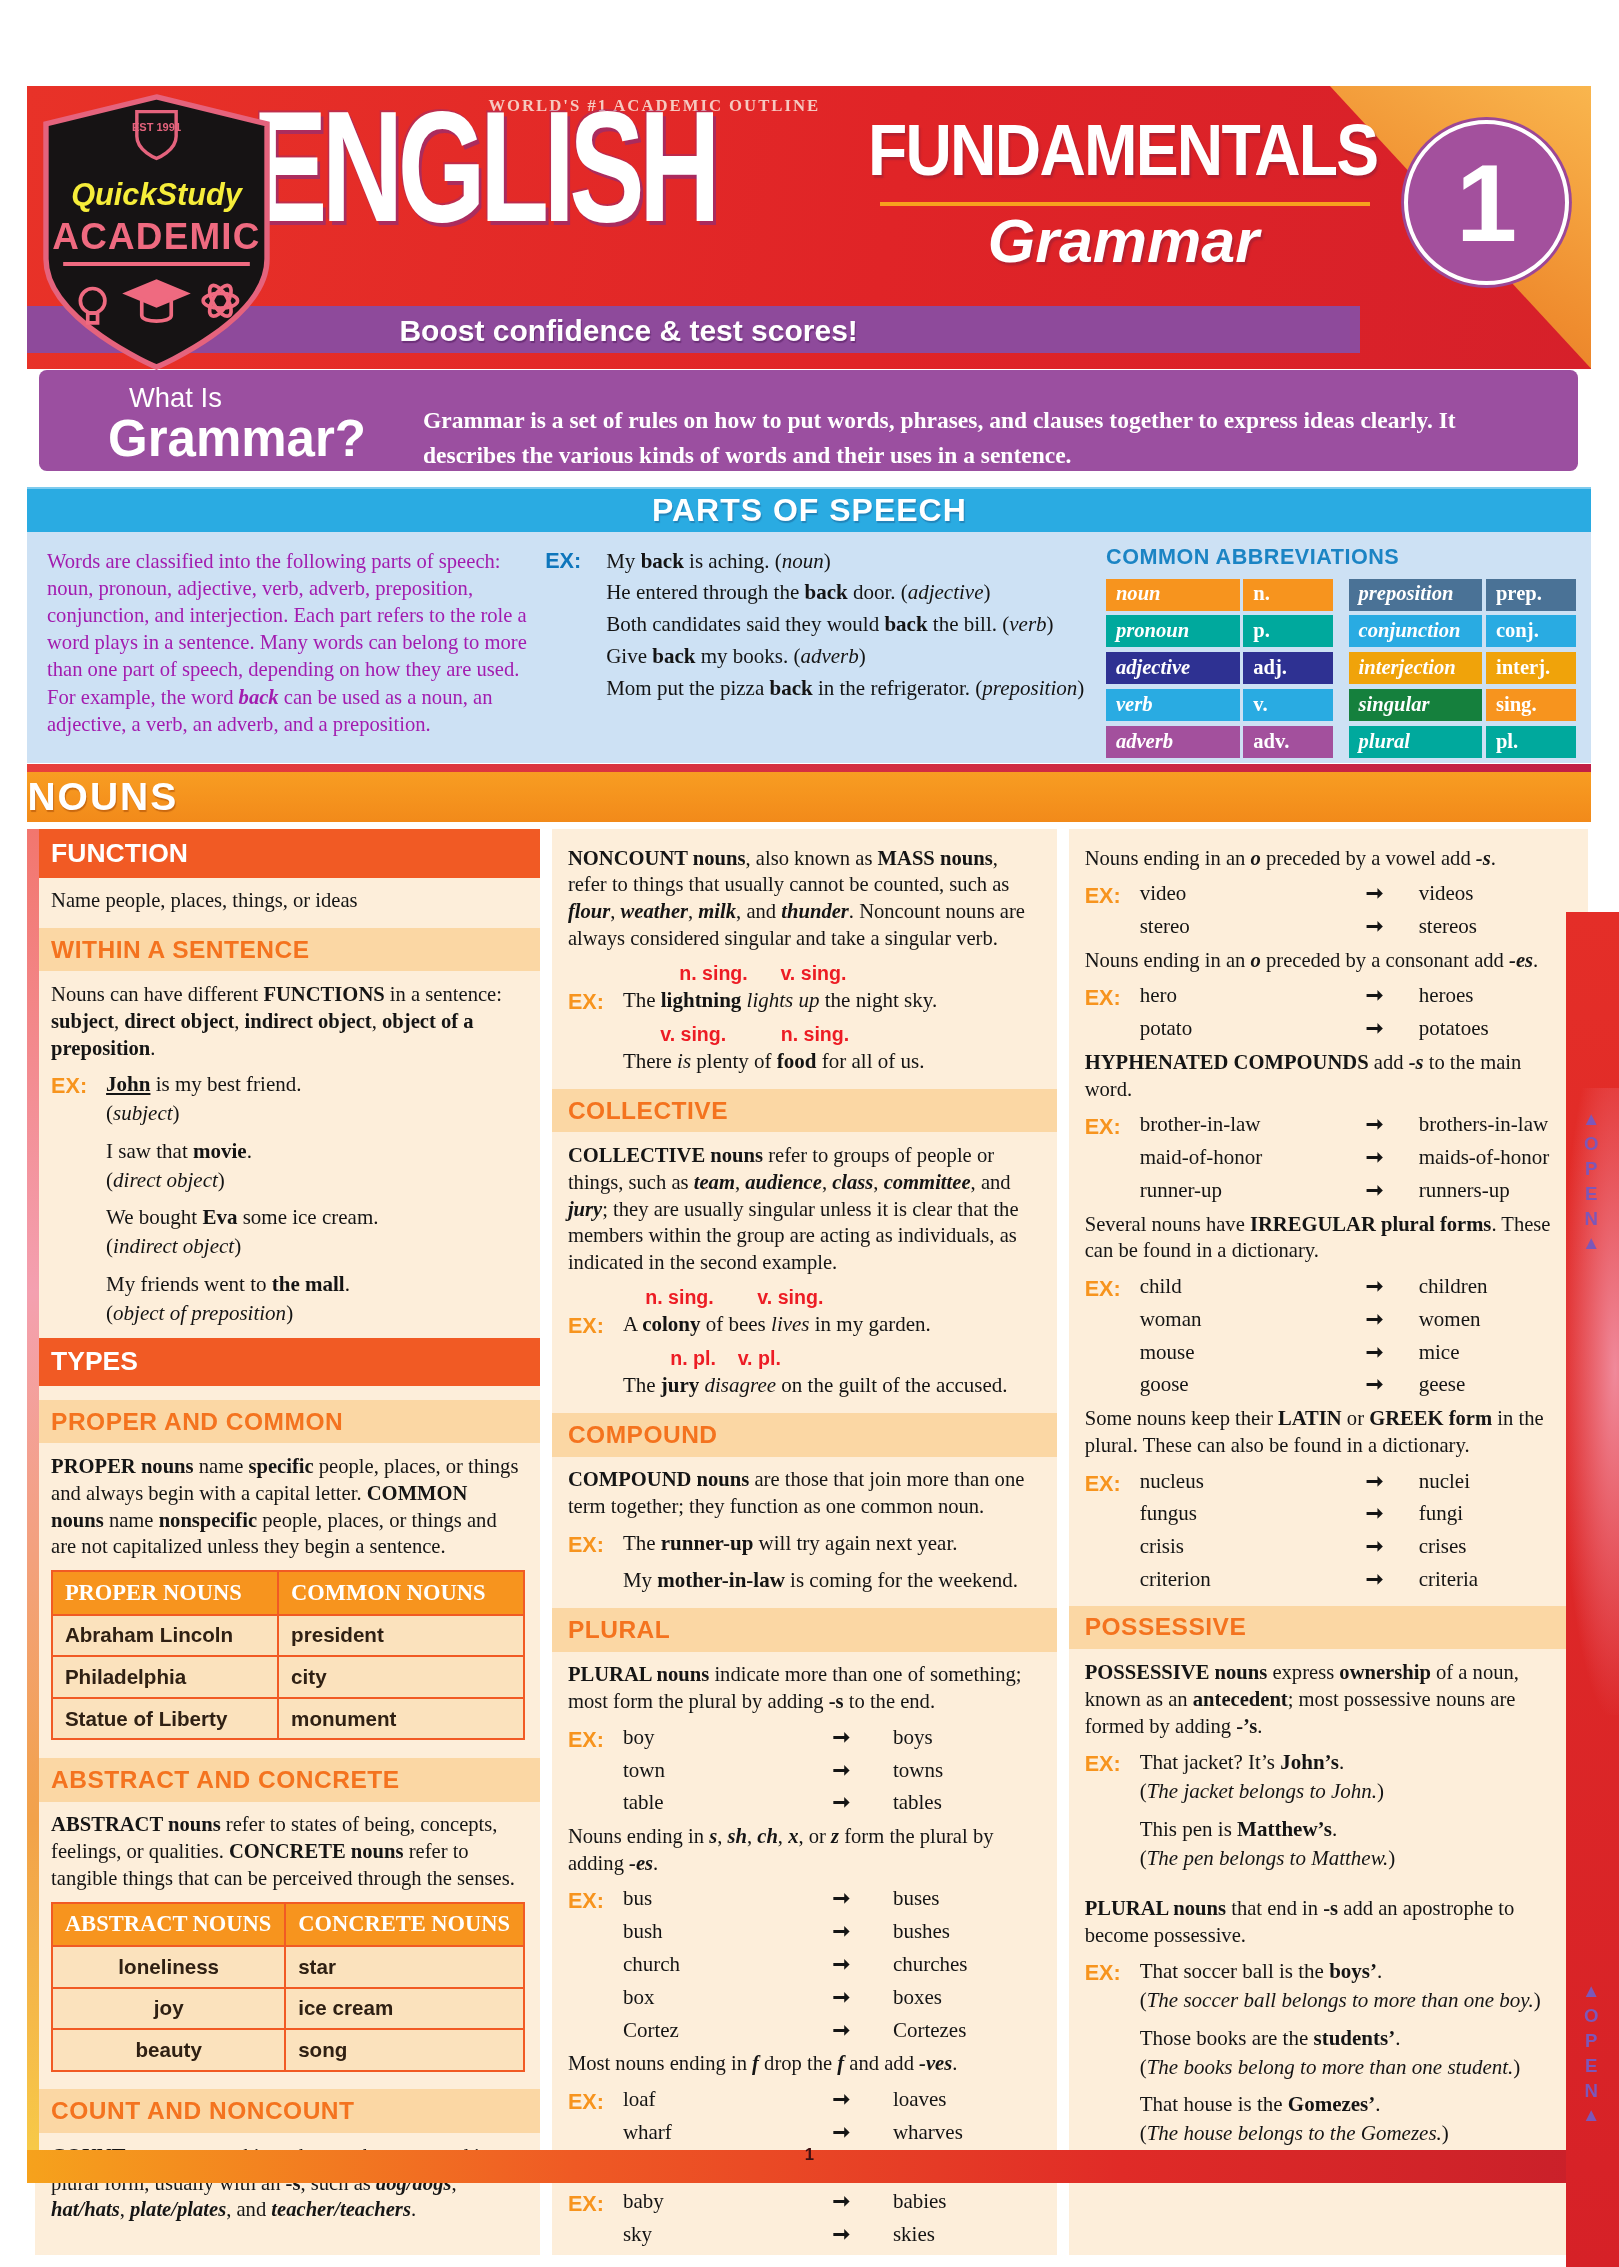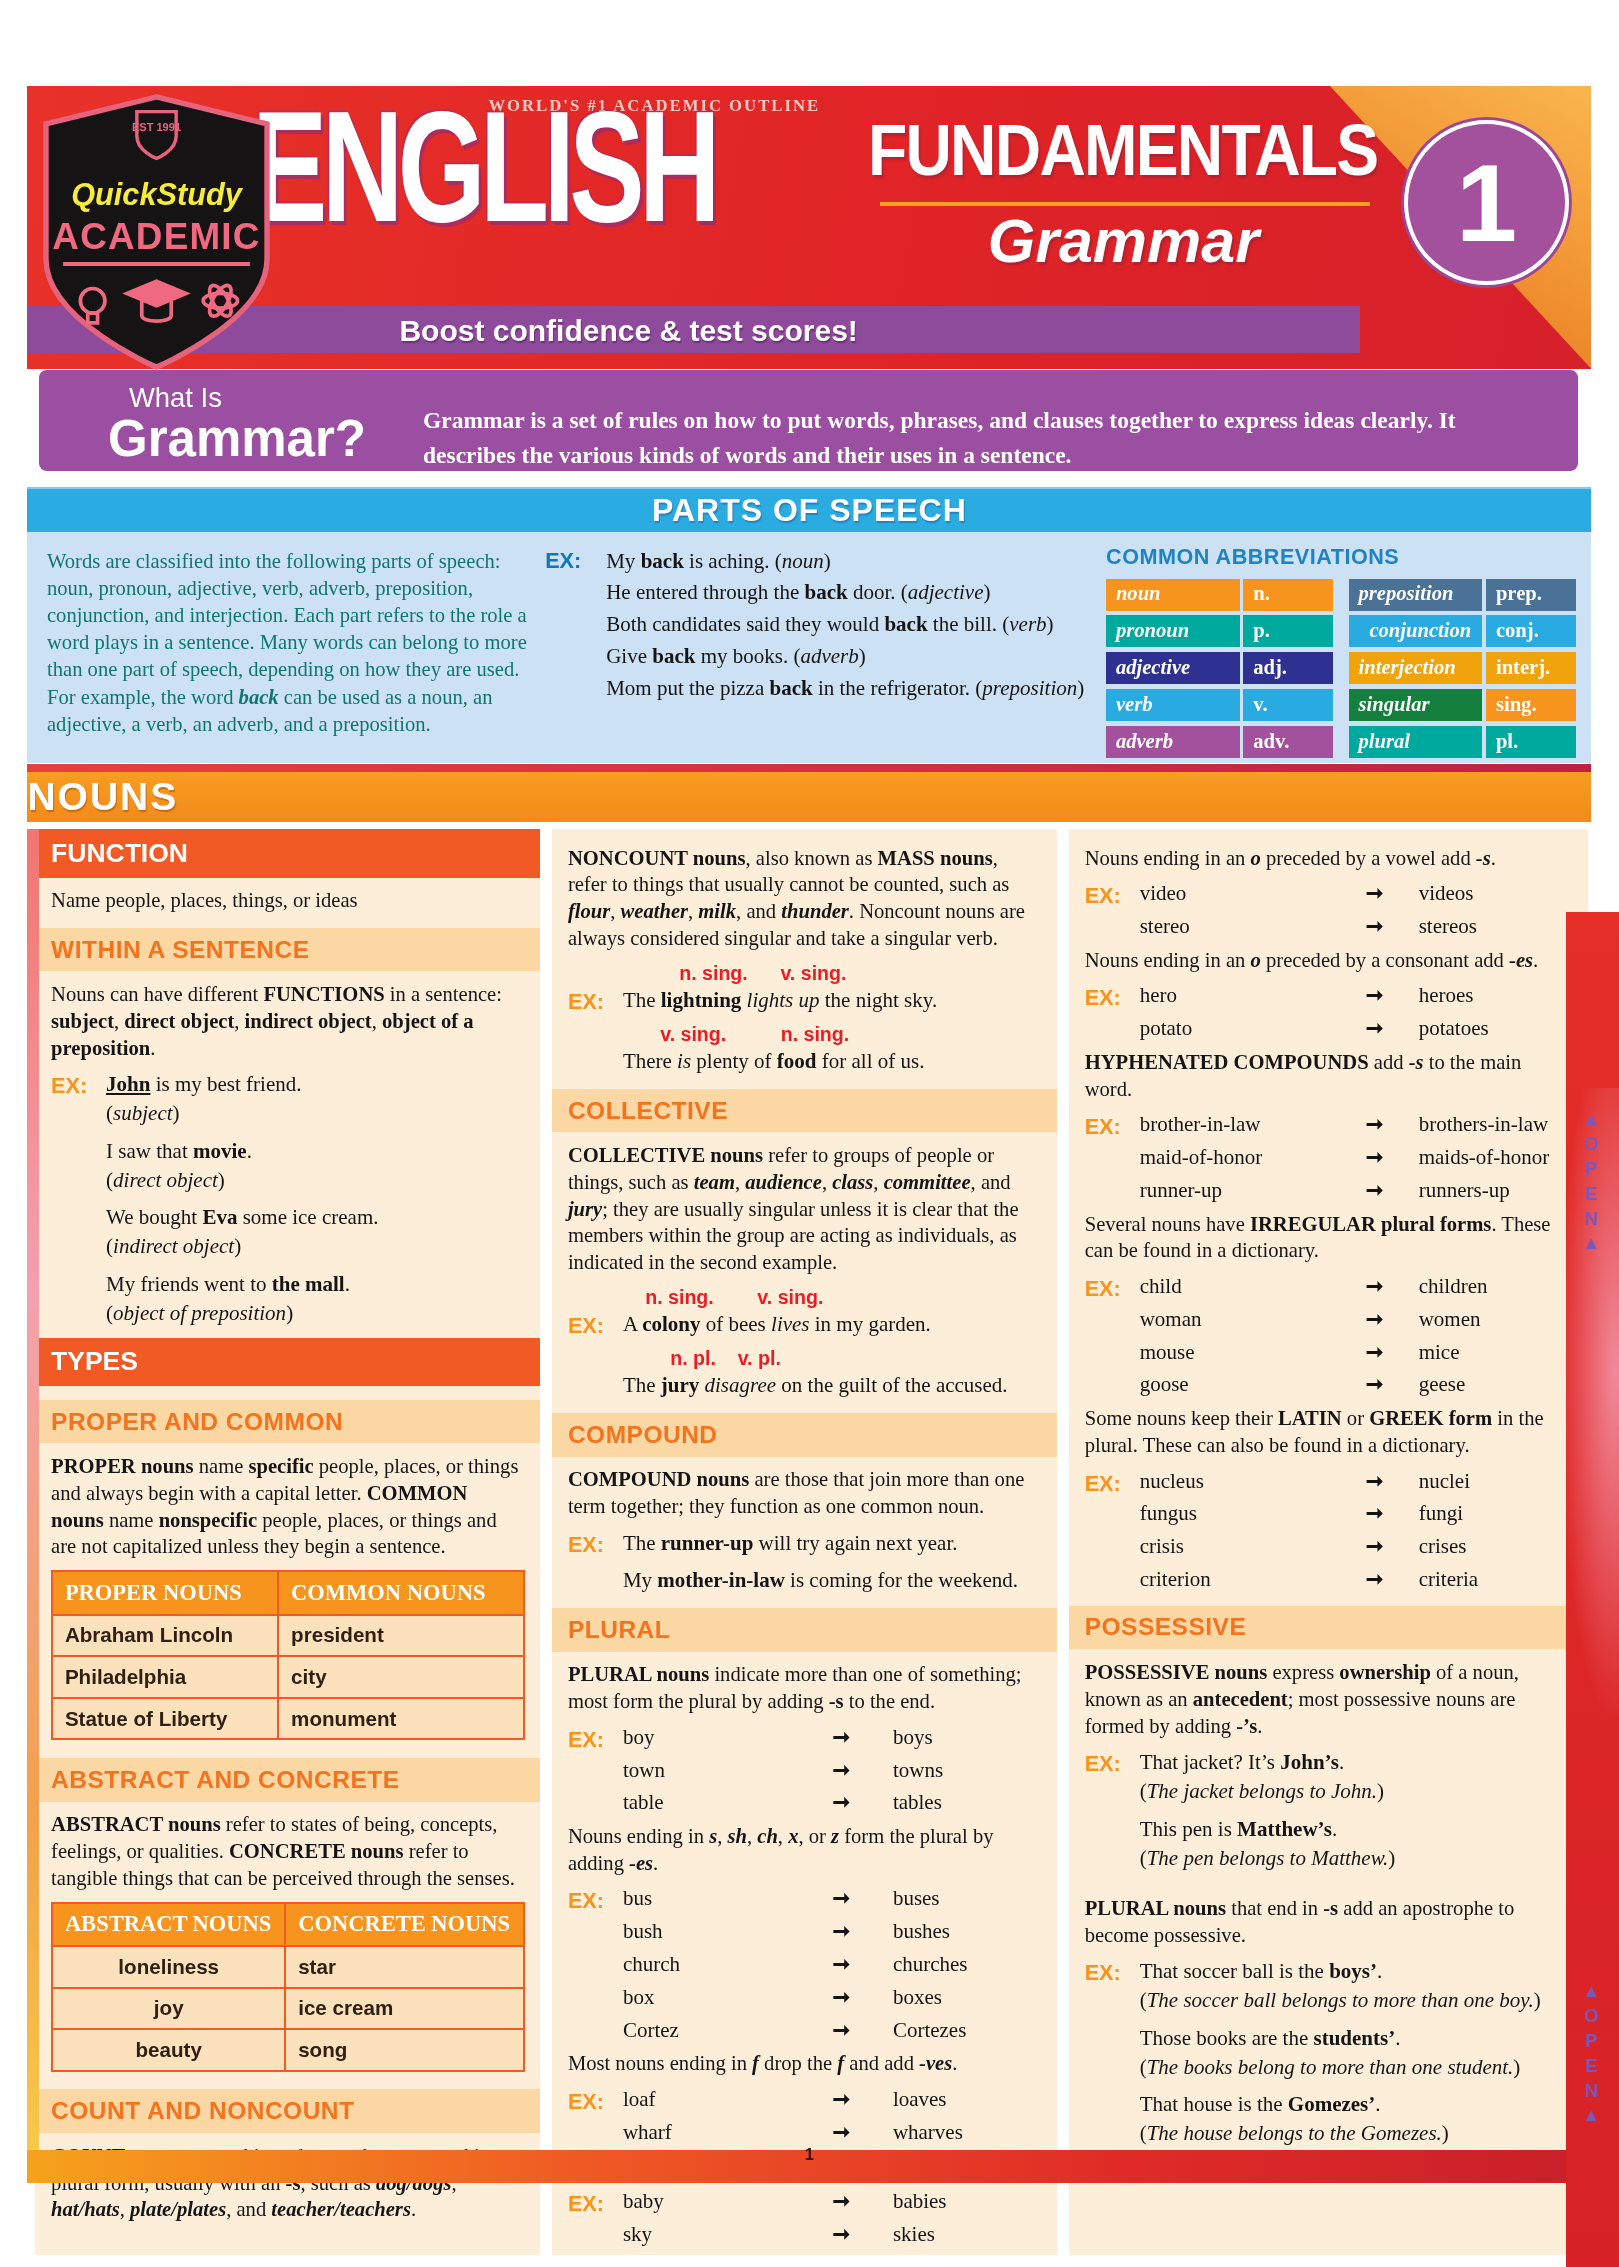--- a/index.html
+++ b/index.html
@@ -20,21 +20,21 @@
   .shield{left:33px;top:92px;width:247px;height:280px;z-index:7;}
   
   .whatis{left:39px;top:370px;width:1539px;height:101px;background:#9b4fa0;border-radius:7.8px;z-index:2;}
   .wi1{position:absolute;left:90px;top:11.8px;color:#fff;font:27.4px "Liberation Sans",sans-serif;}
   .wi2{position:absolute;left:69px;top:39px;color:#fff;font:bold 51px "Liberation Sans",sans-serif;}
   .wit{position:absolute;left:384px;top:33px;width:1117px;color:#fff;font:bold 23.5px/1.5 "Liberation Serif",serif;}
   
   .posbar{left:27.4px;top:487px;width:1564px;height:45px;background:#2aabe2;border-top:2.9px solid #7ecbee;box-sizing:border-box;display:flex;align-items:center;justify-content:center;}
   .posbar span{color:#fff;font:bold 32px "Liberation Sans",sans-serif;letter-spacing:1px;text-shadow:1px 2px 1px rgba(20,60,110,.35);}
   .posbody{left:27.4px;top:532px;width:1564px;height:231px;background:#cde1f4;display:flex;}
-  .pos-c1{width:510px;padding:15.7px 5.9px 0 19.6px;box-sizing:border-box;font:20.6px/1.32 "Liberation Serif",serif;color:#0f766e;}
+  .pos-c1{width:510px;padding:15.7px 5.9px 0 19.6px;box-sizing:border-box;font:20.6px/1.32 "Liberation Serif",serif;color:#a21caf;}
   .pos-c2{width:555px;padding:15.7px 0 0 7.8px;box-sizing:border-box;position:relative;}
   .pos-ex-items{margin-left:61px;font:21px/1.28 "Liberation Serif",serif;color:#141414;}
   .pos-ex-items .pex{margin-bottom:4.9px;}
   .exlab-blue{position:absolute;left:7.8px;top:15.7px;color:#0e76bc;font:bold 21.6px "Liberation Sans",sans-serif;}
   .pos-c3{flex:1;padding:11.8px 15.7px 0 13.7px;box-sizing:border-box;}
   .abbr-t{color:#1b84c4;font:bold 21.6px "Liberation Sans",sans-serif;letter-spacing:0.5px;}
   .abbr-grid{display:flex;gap:15.7px;margin-top:8.8px;}
   .abbr-col{flex:1;display:flex;flex-direction:column;gap:4.9px;}
   .abbr-row{display:flex;gap:3.9px;height:32px;}
   .abbr-w{flex:1.55;color:#fff;font:bold italic 20.6px "Liberation Serif",serif;padding:3.9px 0 0 9.8px;box-sizing:border-box;}
@@ -169,21 +169,21 @@
           </div>
         </div>
       <div class="abbr-col">
 
           <div class="abbr-row">
             <span class="abbr-w" style="background: rgb(74, 114, 150);">preposition</span>
             <span class="abbr-a" style="background: rgb(74, 114, 150);">prep.</span>
           </div>
 
           <div class="abbr-row">
-            <span class="abbr-w" style="background: rgb(41, 171, 226); text-align: center;">conjunction</span>
+            <span class="abbr-w" style="background: rgb(41, 171, 226);">conjunction</span>
             <span class="abbr-a" style="background: rgb(41, 171, 226);">conj.</span>
           </div>
 
           <div class="abbr-row">
             <span class="abbr-w" style="background: rgb(240, 163, 10);">interjection</span>
             <span class="abbr-a" style="background: rgb(240, 163, 10);">interj.</span>
           </div>
 
           <div class="abbr-row">
             <span class="abbr-w" style="background: #15803d;">singular</span>

